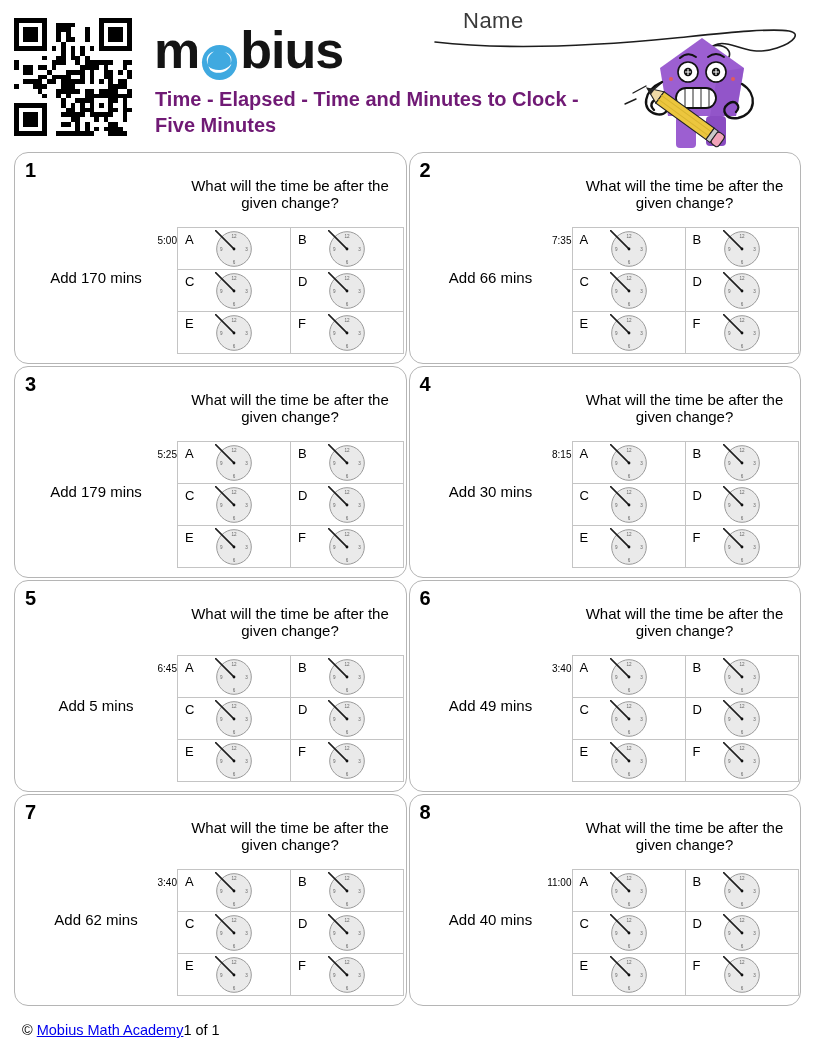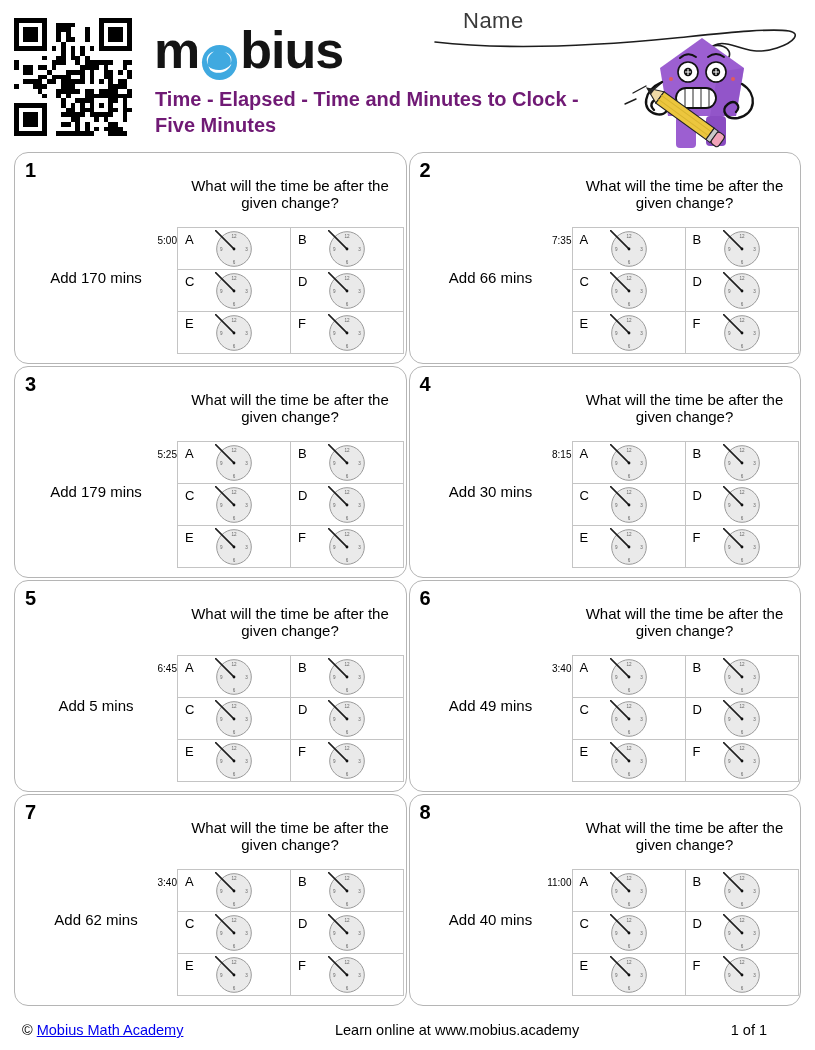--- a/index.html
+++ b/index.html
@@ -1288,15 +1288,14 @@
         </tbody>
       </table>
   </div>
 </div>
 
 <div class="footer">
   <div class="f-left">
     <span>©</span>
     <span class="f-link">Mobius Math Academy</span>
   </div>
-  <div class="f-center">Learn online at www.mobius.academy</div>
   <div class="f-right">1 of 1</div>
 </div>
 
 </body></html>

